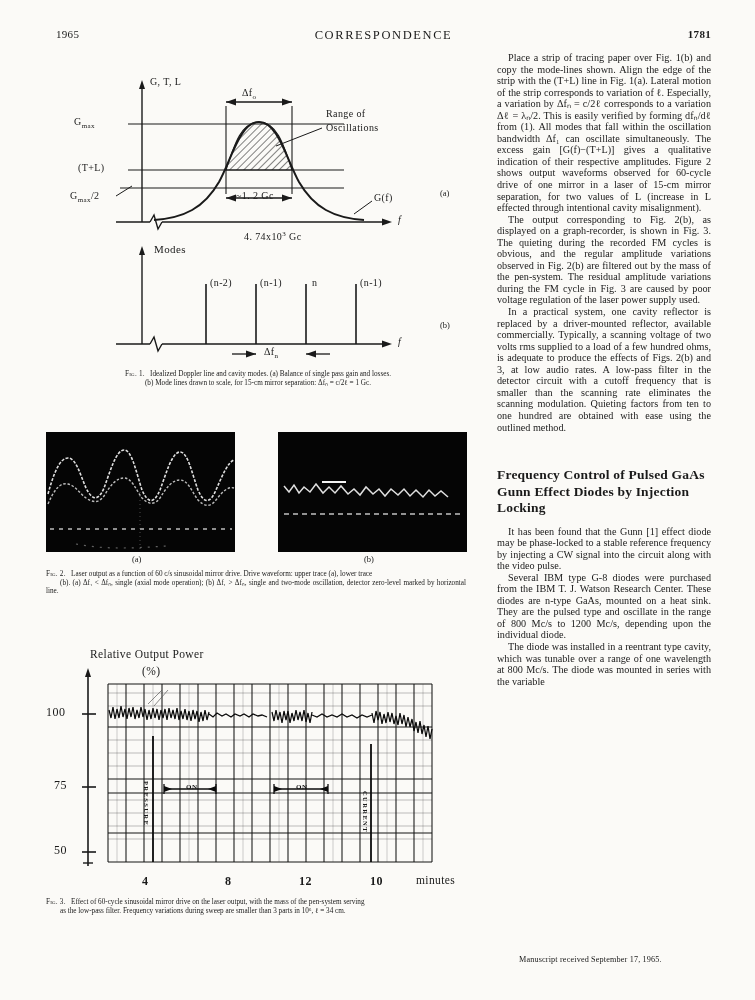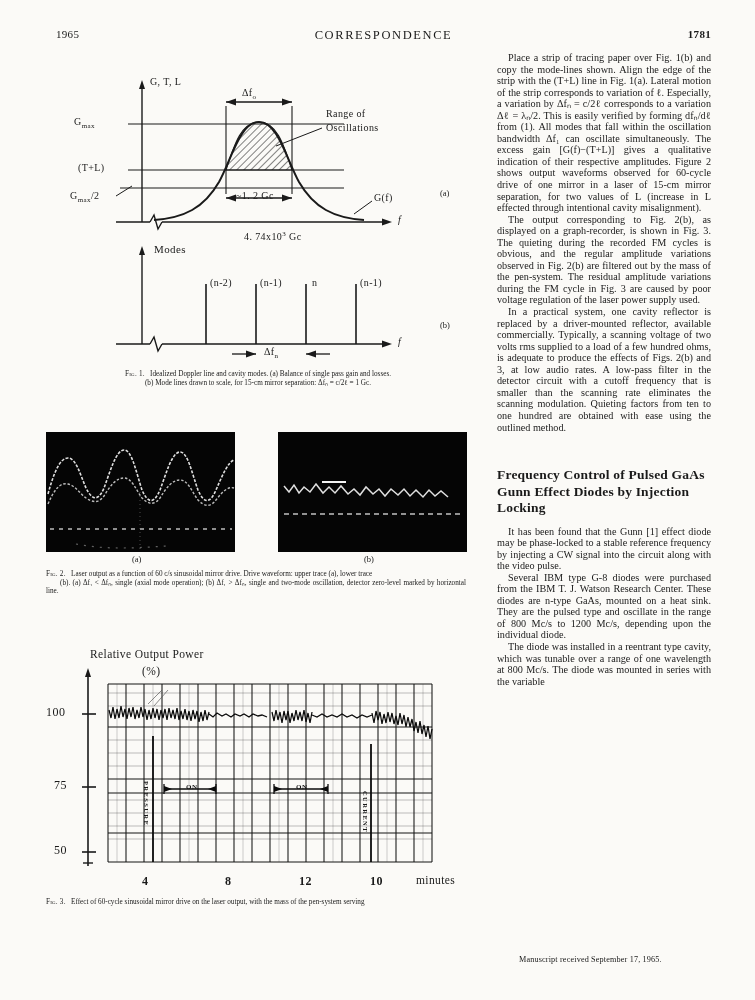--- a/index.html
+++ b/index.html
@@ -350,20 +350,21 @@
       <g stroke="#555" stroke-width="0.9" opacity=".75">
         <line x1="102" y1="56" x2="116" y2="42"></line>
         <line x1="108" y1="58" x2="122" y2="42"></line>
       </g>
     </svg>
   </div>
 
   <div id="fig3cap" class="cap nosel">
     <span class="fignum">Fig. 3.</span>
     &nbsp;&nbsp;<span>Effect of 60-cycle sinusoidal mirror drive on the laser output, with the mass of the pen-system serving</span>
+    <span class="l2">as the low-pass filter. Frequency variations during sweep are smaller than 3 parts in 10⁶, ℓ = 34 cm.</span>
   </div>
 
   <div class="rcol">
     <p>Place a strip of tracing paper over Fig. 1(b) and copy the mode-lines shown. Align the edge of the strip with the (T+L) line in Fig. 1(a). Lateral motion of the strip corresponds to variation of ℓ. Especially, a variation by Δfₙ = c/2ℓ corresponds to a variation Δℓ = λₙ/2. This is easily verified by forming dfₙ/dℓ from (1). All modes that fall within the oscillation bandwidth Δf₁ can oscillate simultaneously. The excess gain [G(f)−(T+L)] gives a qualitative indication of their respective amplitudes. Figure 2 shows output waveforms observed for 60-cycle drive of one mirror in a laser of 15-cm mirror separation, for two values of L (increase in L effected through intentional cavity misalignment).</p>
     <p>The output corresponding to Fig. 2(b), as displayed on a graph-recorder, is shown in Fig. 3. The quieting during the recorded FM cycles is obvious, and the regular amplitude variations observed in Fig. 2(b) are filtered out by the mass of the pen-system. The residual amplitude variations during the FM cycle in Fig. 3 are caused by poor voltage regulation of the laser power supply used.</p>
     <p>In a practical system, one cavity reflector is replaced by a driver-mounted reflector, available commercially. Typically, a scanning voltage of two volts rms supplied to a load of a few hundred ohms, is adequate to produce the effects of Figs. 2(b) and 3, at low audio rates. A low-pass filter in the detector circuit with a cutoff frequency that is smaller than the scanning rate eliminates the scanning modulation. Quieting factors from ten to one hundred are obtained with ease using the outlined method.</p>
 
 
     <div class="arthead">Frequency Control of Pulsed GaAs Gunn Effect Diodes by Injection Locking</div>
 

